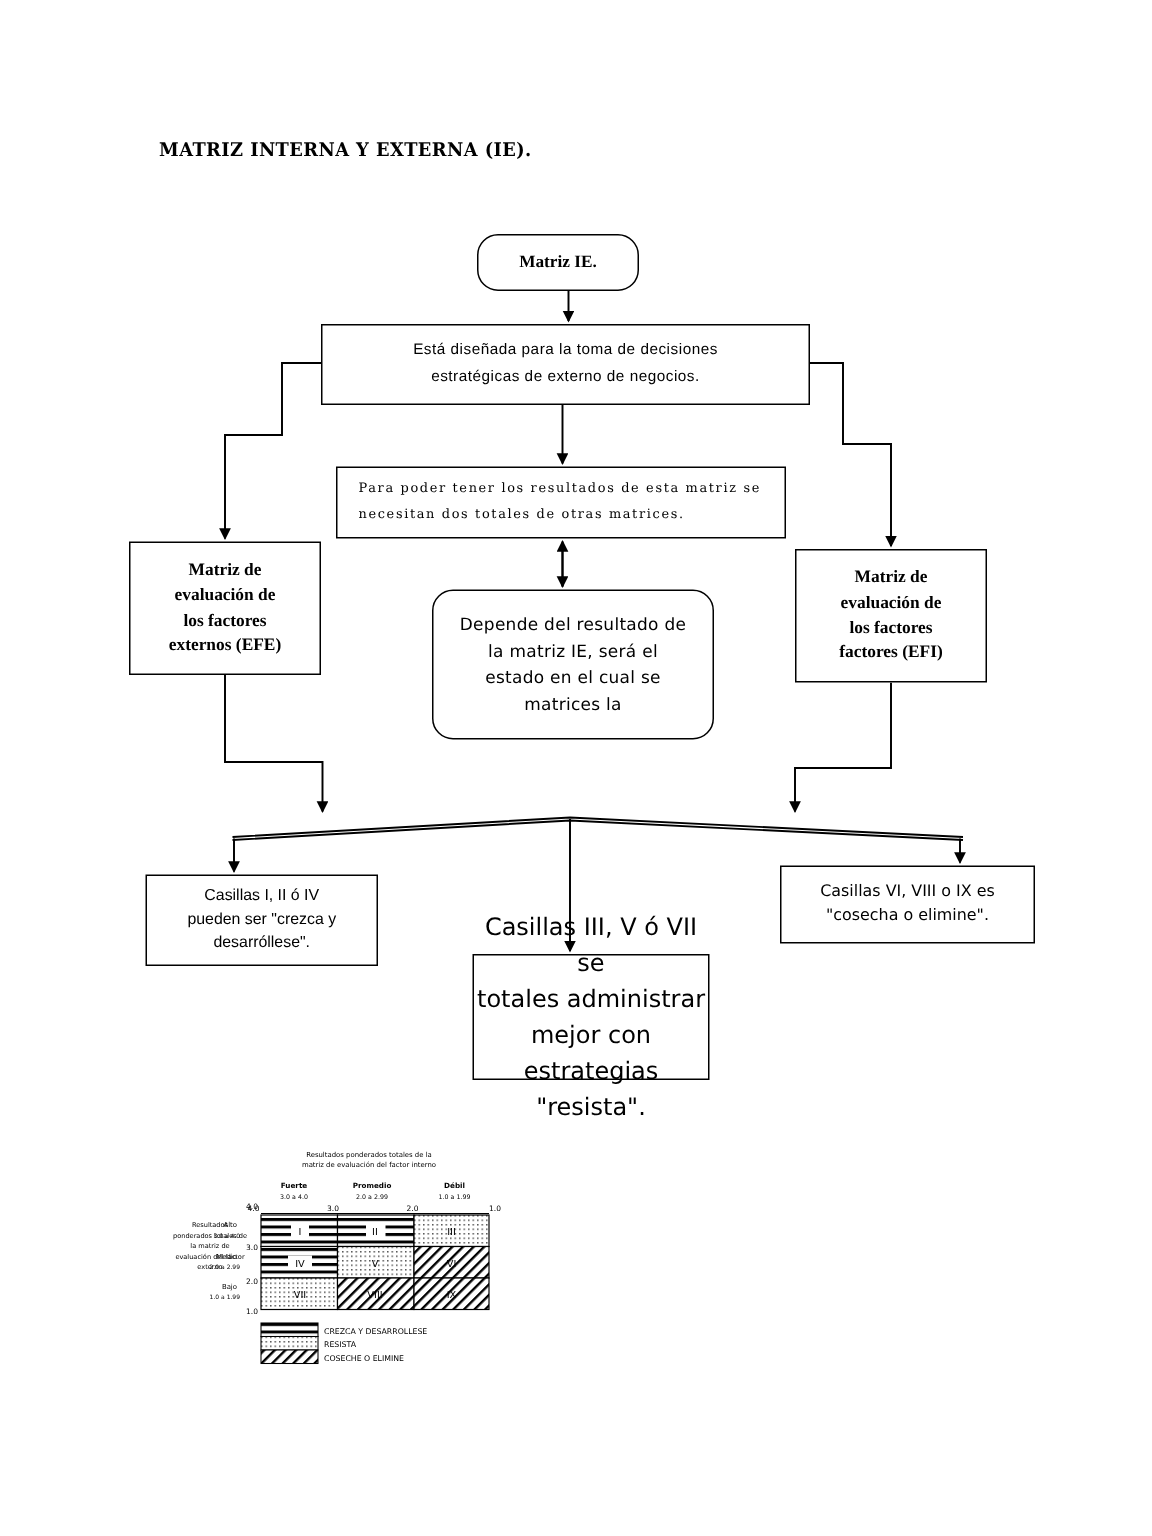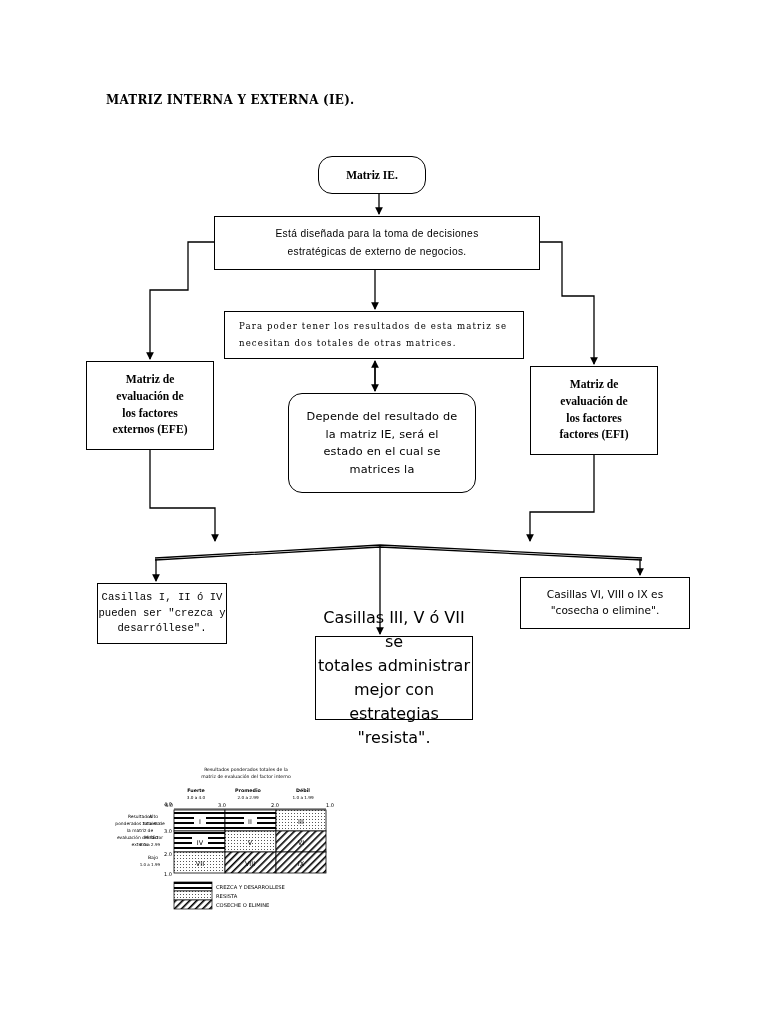--- a/index.html
+++ b/index.html
@@ -91,22 +91,22 @@
     line-height: 1.45;
   }
   #n-efi {
     left: 530px; top: 366px; width: 128px; height: 89px;
     font-family: "Liberation Serif", serif;
     font-weight: bold;
     font-size: 11.6px;
     line-height: 1.45;
   }
   #n-casillas1 {
-    left: 97px; top: 583px; width: 130px; height: 61px;
-    font-family: Liberation Mono, monospace;
+    left: 97px; top: 583px; width: 155px; height: 61px;
+    font-family: Liberation Sans, sans-serif;
     font-size: 10.6px;
     line-height: 1.5;
   }
   #n-casillas3 {
     left: 315px; top: 636px; width: 158px; height: 84px;
     font-family: "DejaVu Sans", sans-serif;
     font-size: 16px;
     line-height: 1.5;
   }
   #n-casillas6 {

